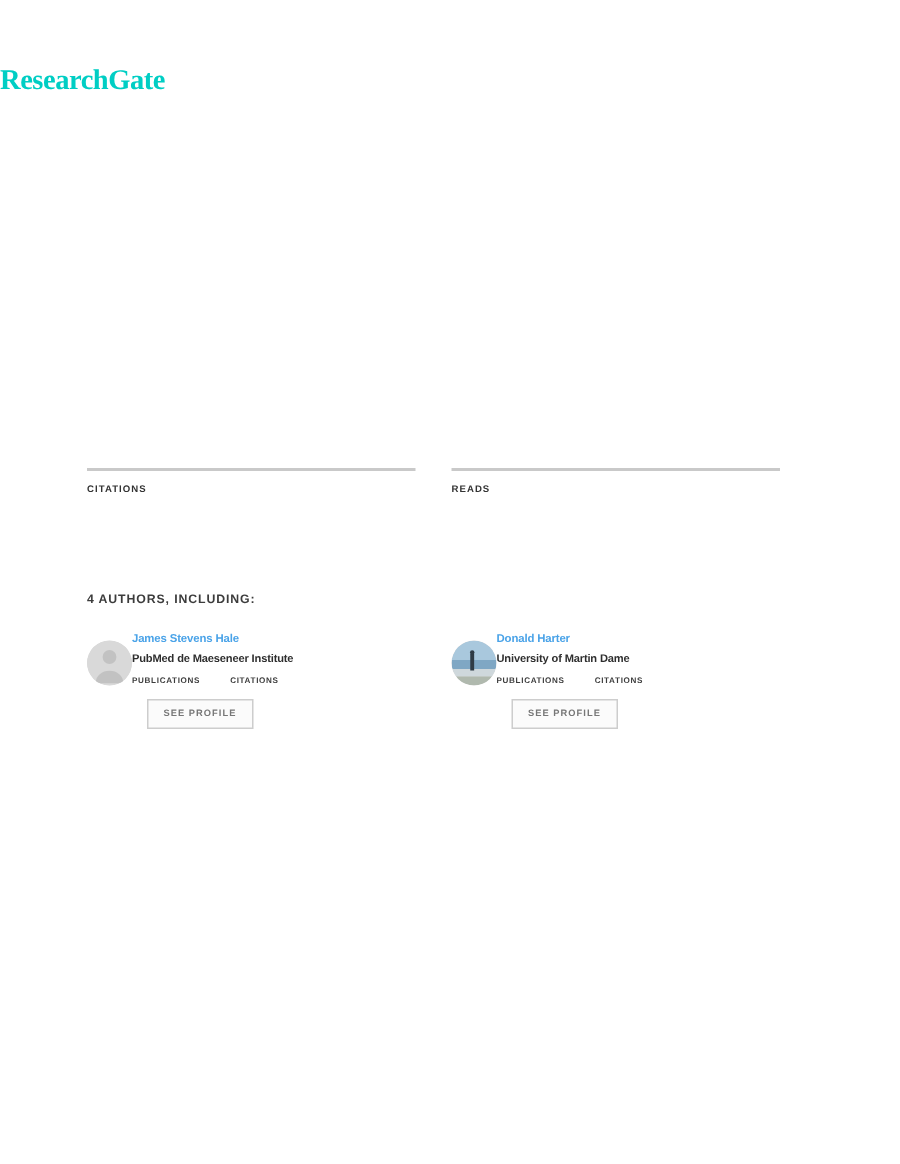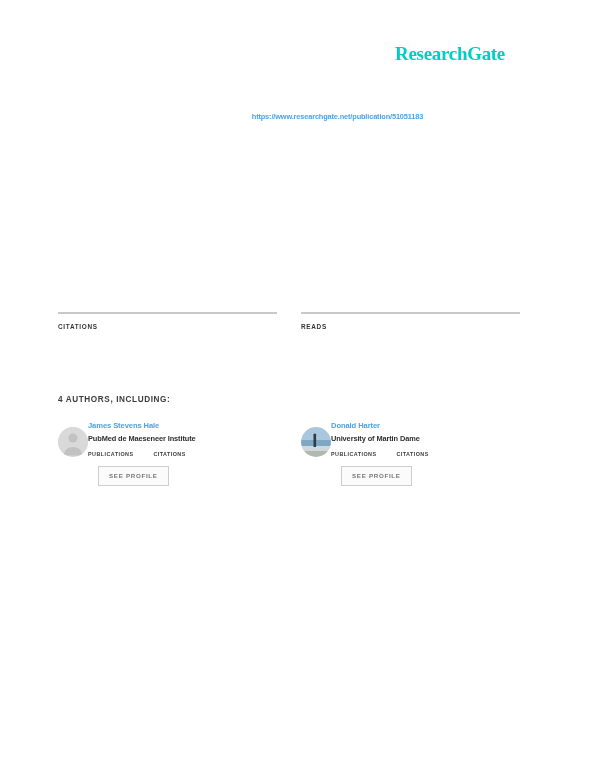--- a/index.html
+++ b/index.html
@@ -28,21 +28,21 @@
     box-sizing: border-box;
   }
 
   
   .brand-row {
     position: absolute;
     left: 0;
     top: 44px;
     width: 548px;
     height: 24px;
-    text-align: right;
+    text-align: left;
     padding-right: 43px;
     box-sizing: border-box;
   }
   .brand-logo {
     display: inline-block;
     font-family: "Liberation Serif", serif;
     font-weight: bold;
     font-size: 19px;
     letter-spacing: -0.3px;
     color: #00cec4;
@@ -225,23 +225,20 @@
 </style>
 </head>
 <body>
 
 <div class="page">
 
   <div class="brand-row">
     <span class="brand-logo">ResearchGate</span>
   </div>
 
-  <div class="url-row">
-    <a class="url-link" href="#">https://www.researchgate.net/publication/51051183</a>
-  </div>
 
 
   <div class="stats-row">
     <div class="stat-block">
       <div class="stat-rule"></div>
       <div class="stat-value"></div>
       <div class="stat-label">CITATIONS</div>
     </div>
     <div class="stat-block">
       <div class="stat-rule"></div>

